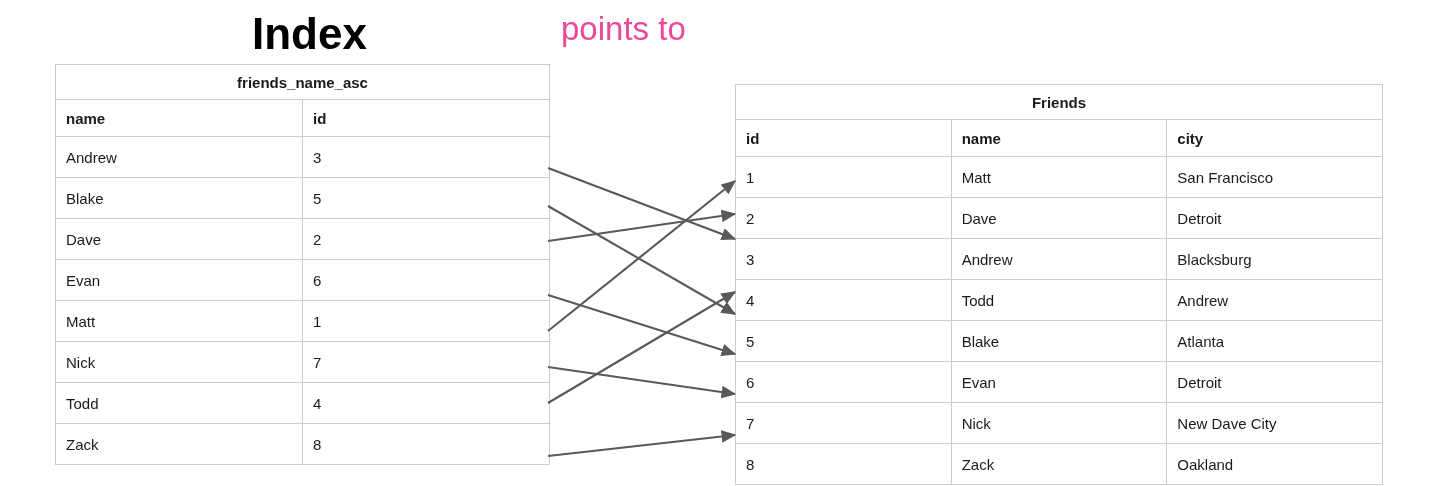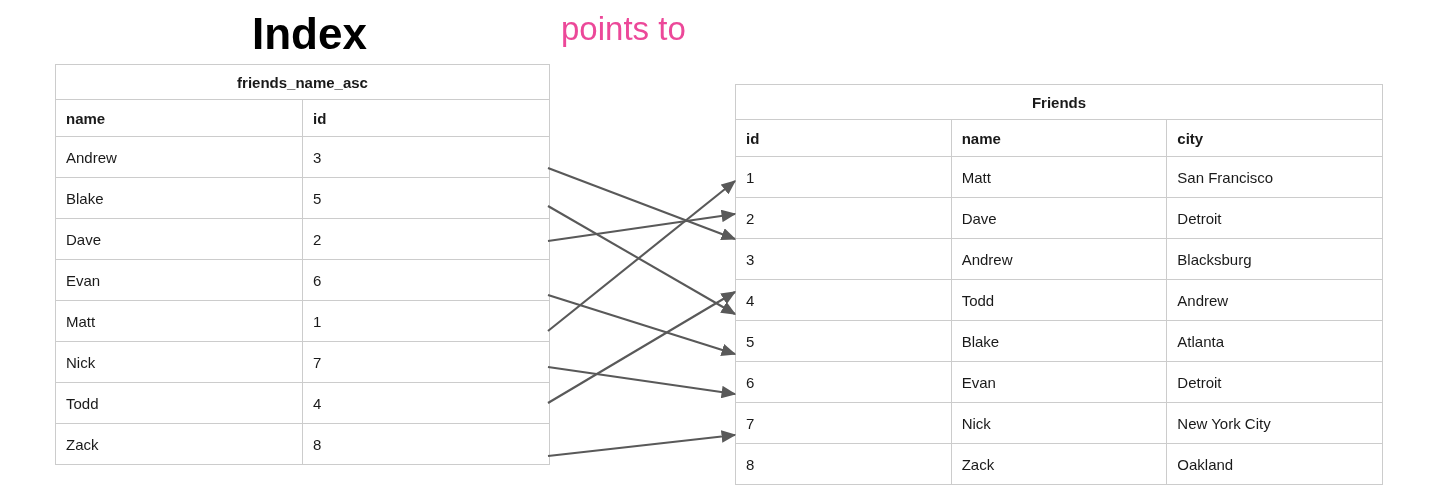--- a/index.html
+++ b/index.html
@@ -193,21 +193,21 @@
         <td class="c-city">Atlanta</td>
       </tr>
       <tr class="data-row">
         <td class="c-id">6</td>
         <td class="c-name">Evan</td>
         <td class="c-city">Detroit</td>
       </tr>
       <tr class="data-row">
         <td class="c-id">7</td>
         <td class="c-name">Nick</td>
-        <td class="c-city">New York City</td>
+        <td class="c-city">New Dave City</td>
       </tr>
       <tr class="data-row">
         <td class="c-id">8</td>
         <td class="c-name">Zack</td>
         <td class="c-city">Oakland</td>
       </tr>
     </tbody>
   </table>
 
   <svg id="arrow-layer" viewBox="0 0 1452 486" width="1452" height="486" xmlns="http://www.w3.org/2000/svg">

